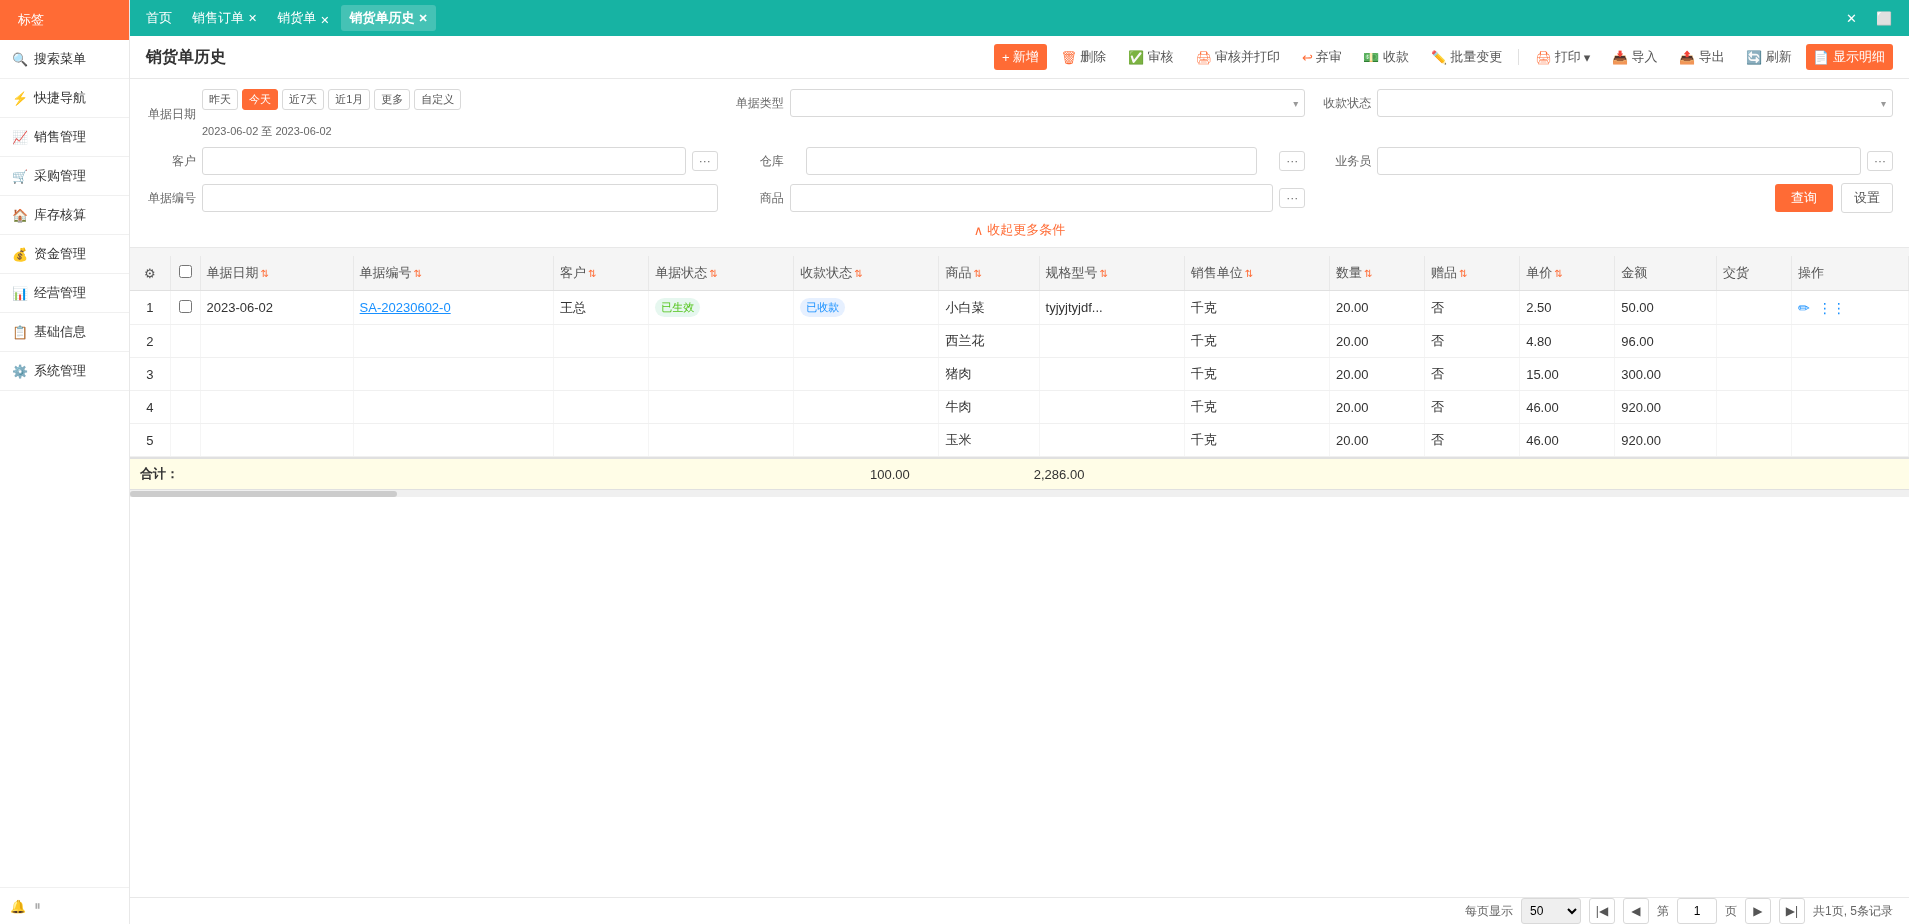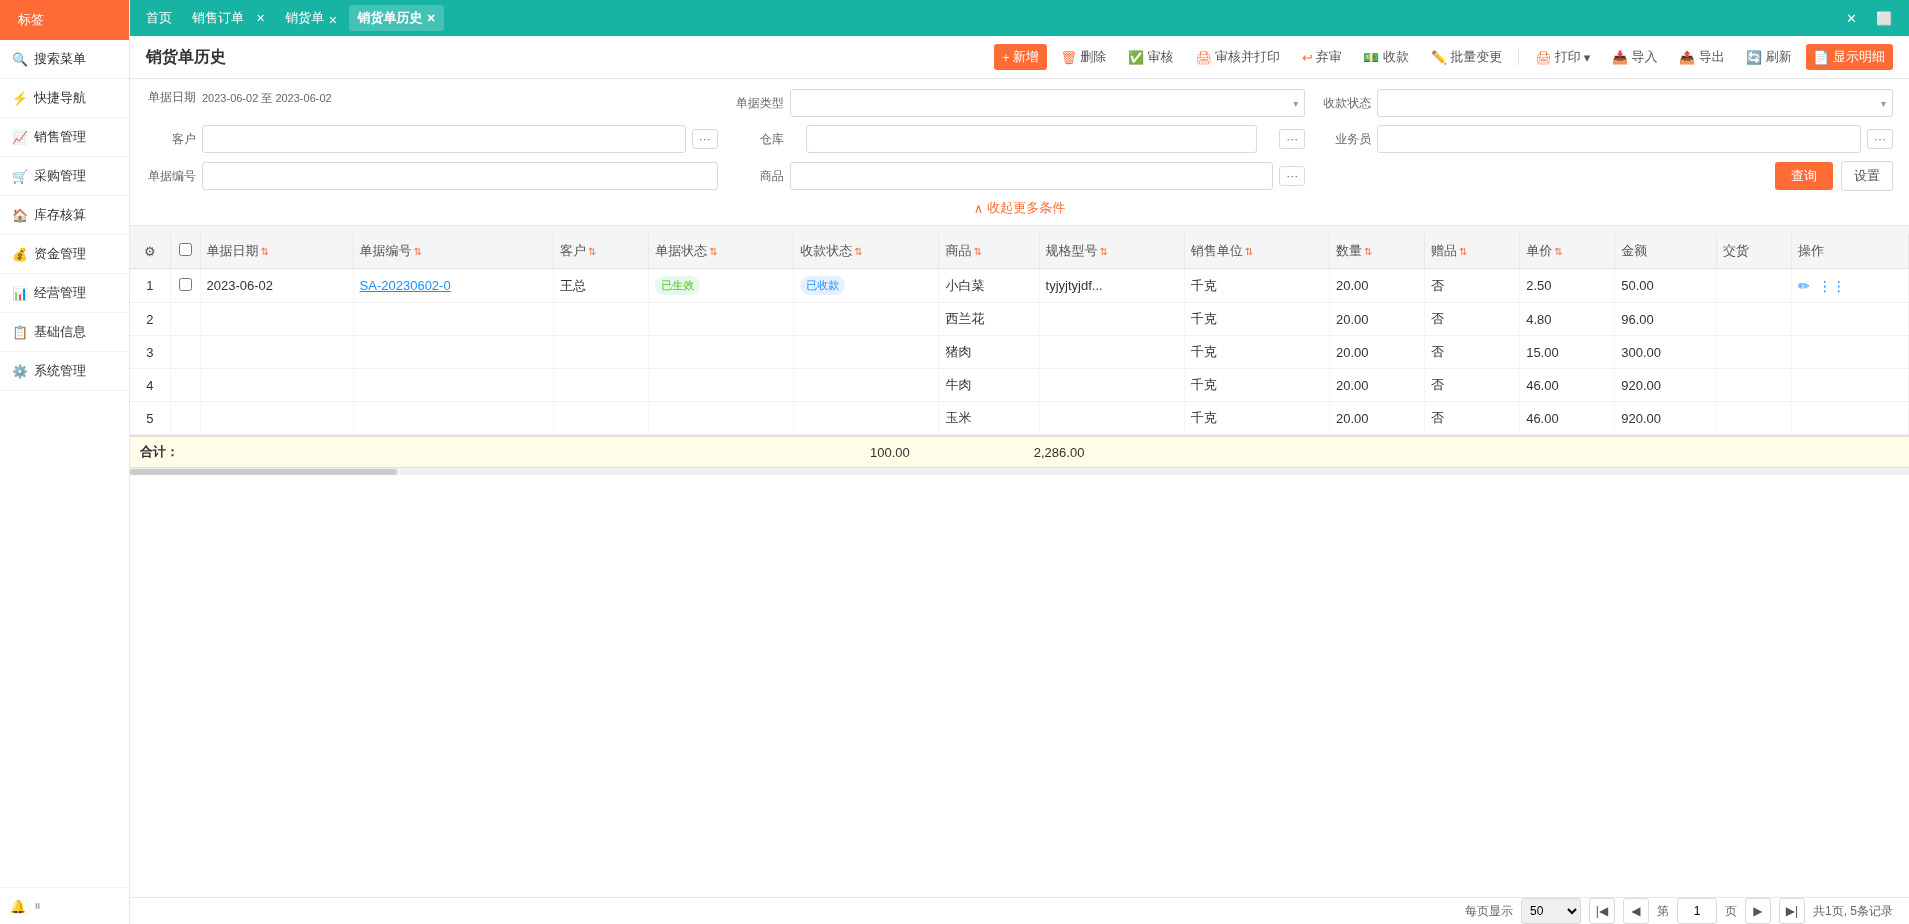--- a/index.html
+++ b/index.html
@@ -101,21 +101,21 @@
       background: #fff;
     }
     .date-quick-btn.active {
       background: #ff6b35;
       color: #fff;
       border-color: #ff6b35;
     }
     .date-display {
       font-size: 11px;
       color: #666;
-      margin-top: 2px;
+      margin-top: 12px;
     }
     .select-arrow { margin-left: auto; color: #999; font-size: 10px; }
     .ellipsis-btn {
       padding: 2px 6px;
       border: 1px solid #d9d9d9;
       border-radius: 3px;
       cursor: pointer;
       font-size: 12px;
       color: #666;
       background: #fff;
@@ -384,21 +384,21 @@
   <div class="sidebar-bottom">
     <span style="color:#ff6b35;cursor:pointer;">🔔</span>
     <span style="color:#aaa;cursor:pointer;">⏸</span>
   </div>
 </div>
 
 <div class="main">
 
   <div class="teal-header">
     <button class="teal-header-btn">首页</button>
-    <button class="teal-header-btn" style="display:flex;align-items:center;gap:12px;">
+    <button class="teal-header-btn" style="display:flex;align-items:center;gap:4px;">
       <span>销售订单</span>
       <span style="font-size:11px;">✕</span>
     </button>
     <button class="teal-header-btn" style="display:flex;align-items:flex-end;gap:4px;">
       <span>销货单</span>
       <span style="font-size:11px;">✕</span>
     </button>
     <button class="teal-header-btn active" style="background:rgba(255,255,255,0.2);display:flex;align-items:center;gap:4px;">
       <span>销货单历史</span>
       <span style="font-size:11px;">✕</span>
@@ -462,20 +462,28 @@
       </button>
     </div>
   </div>
 
   <div class="filter-section">
 
     <div style="display:flex;align-items:flex-start;gap:16px;margin-bottom:8px;">
       <div class="filter-field" style="flex:1;">
         <span class="filter-field-label">单据日期</span>
         <div style="display:flex;flex-direction:column;gap:2px;flex:1;">
+          <div class="date-quick-btns">
+            <button class="date-quick-btn">昨天</button>
+            <button class="date-quick-btn active">今天</button>
+            <button class="date-quick-btn">近7天</button>
+            <button class="date-quick-btn">近1月</button>
+            <button class="date-quick-btn">更多</button>
+            <button class="date-quick-btn">自定义</button>
+          </div>
           <div class="date-display">2023-06-02 至 2023-06-02</div>
         </div>
       </div>
       <div class="filter-field" style="flex:1;">
         <span class="filter-field-label">单据类型</span>
         <div class="filter-field-select" style="flex:1;height:28px;border:1px solid #d9d9d9;border-radius:3px;padding:0 6px;display:flex;align-items:center;">
           <span style="flex:1;"></span>
           <span class="select-arrow">▾</span>
         </div>
       </div>

